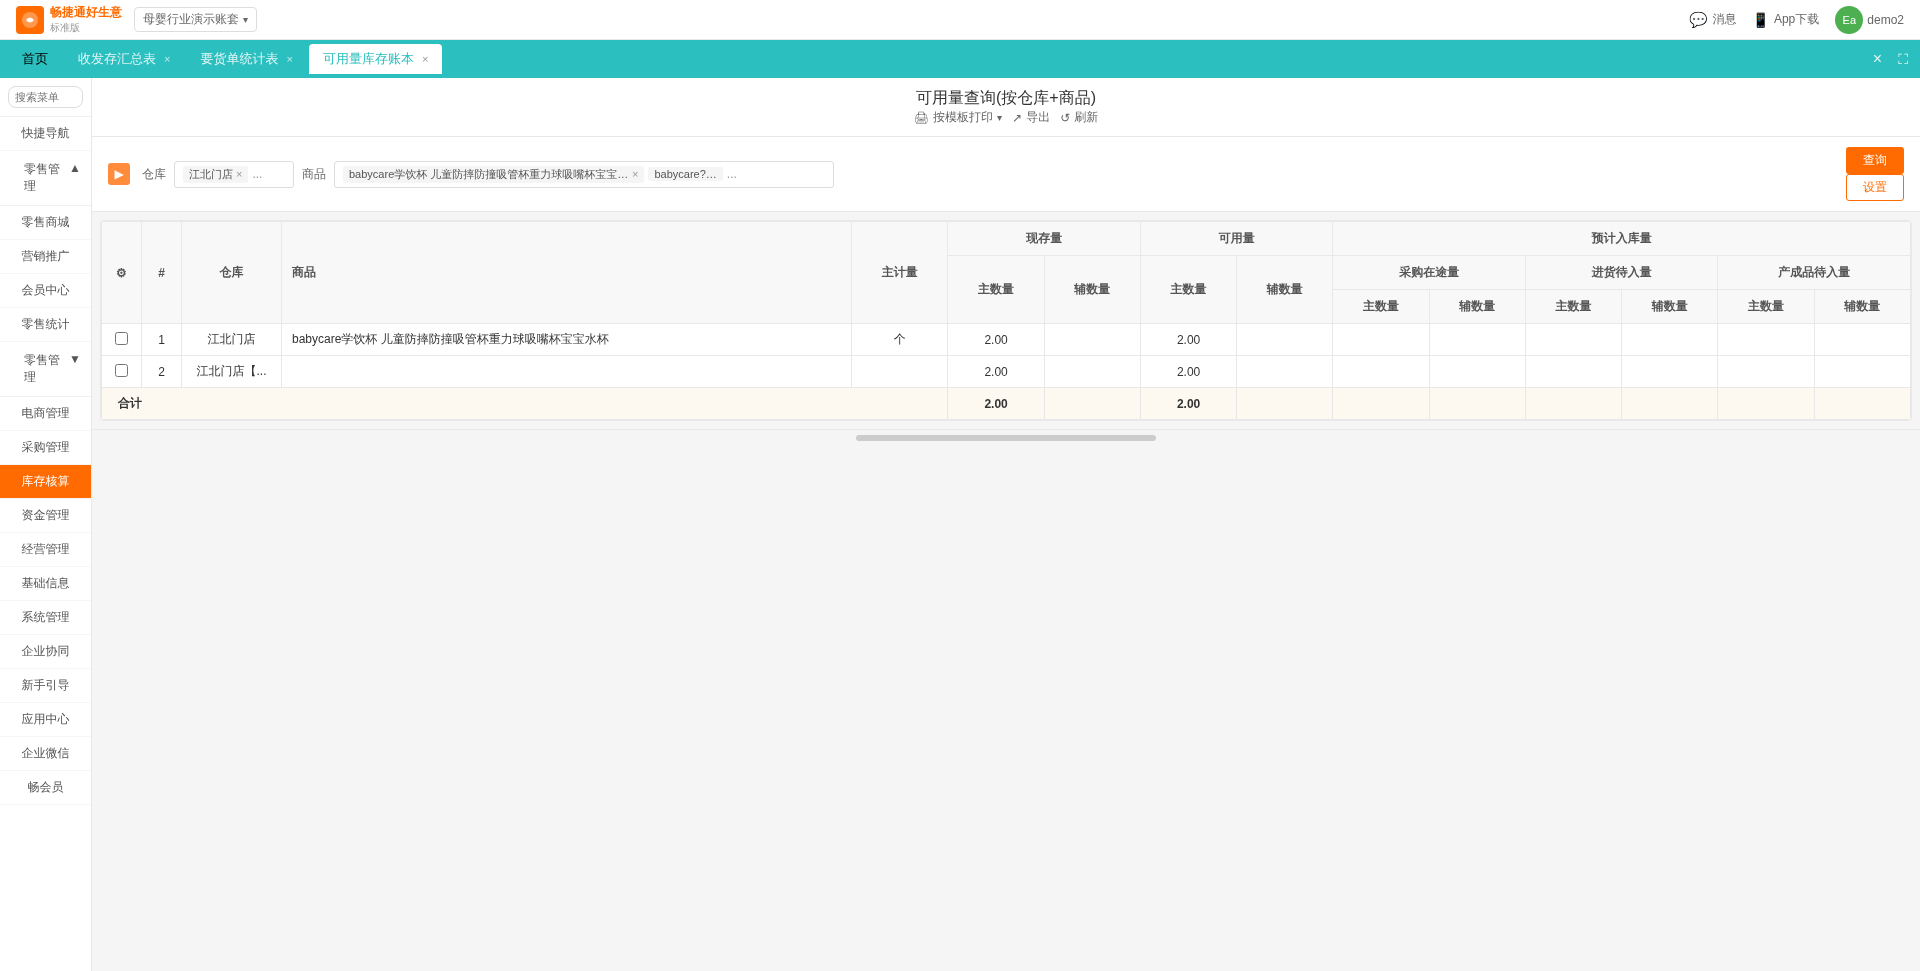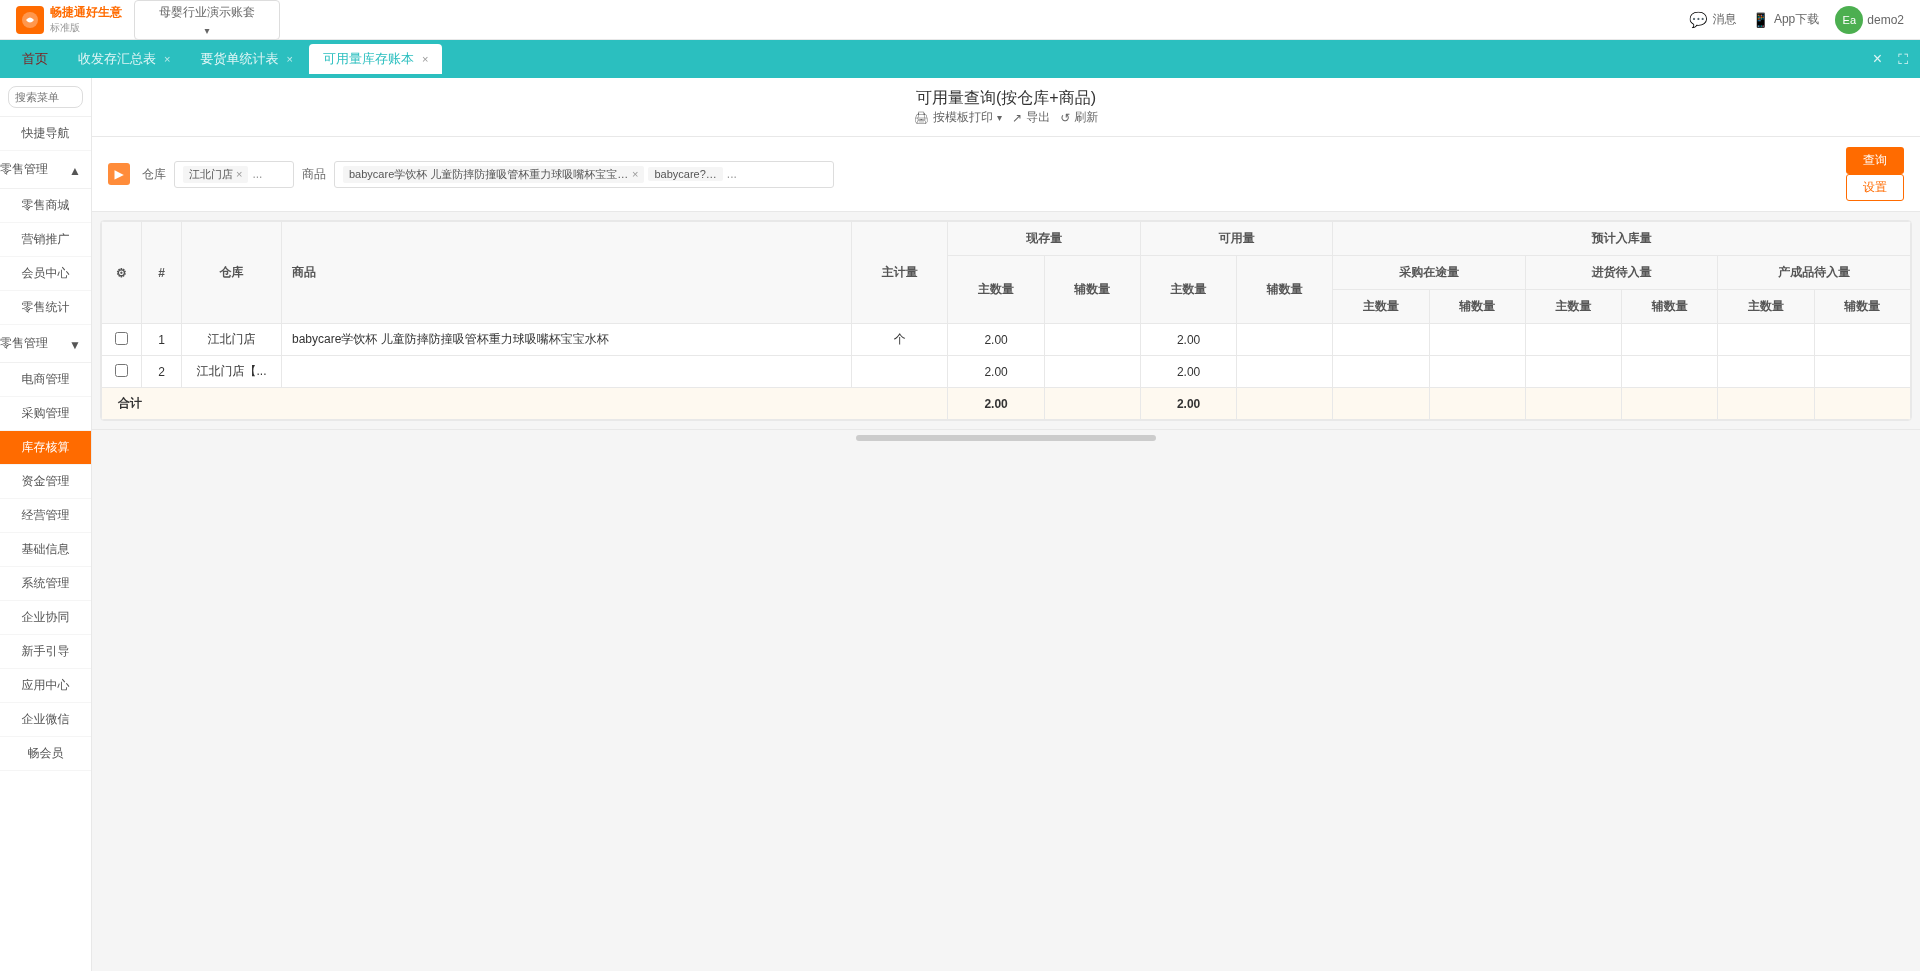--- a/index.html
+++ b/index.html
@@ -9,58 +9,58 @@
     .top-bar {
       display: flex; align-items: center; justify-content: space-between;
       background: #fff; height: 40px; padding: 0 16px;
       border-bottom: 1px solid #e8e8e8; position: relative;
     }
     .top-bar-left { display: flex; align-items: center; gap: 12px; }
     .logo-area { display: flex; align-items: center; gap: 6px; }
     .logo-icon { width: 28px; height: 28px; background: #ff6b00; border-radius: 4px; display: flex; align-items: center; justify-content: center; color: white; font-size: 10px; font-weight: bold; }
     .industry-selector {
       display: flex; align-items: center; gap: 4px;
-      border: 1px solid #ddd; border-radius: 4px; padding: 3px 24px;
-      cursor: pointer; font-size: 12px; color: #666; flex-direction: column;
+      border: 1px solid #ddd; border-radius: 4px; padding: 3px 8px;
+      cursor: pointer; font-size: 12px; color: #666;
     }
     .top-bar-right { display: flex; align-items: center; gap: 16px; }
     .top-right-item { display: flex; align-items: center; gap: 4px; cursor: pointer; color: #666; font-size: 12px; }
     .avatar { width: 28px; height: 28px; border-radius: 50%; background: #4CAF50; display: flex; align-items: center; justify-content: center; color: white; font-size: 11px; }
 
     
     .nav-tabs {
       display: flex; align-items: center;
       background: #2bbfbf; height: 38px; padding: 0 8px;
     }
     .nav-tab {
       display: flex; align-items: center; gap: 6px;
       padding: 6px 14px; cursor: pointer;
       color: rgba(255,255,255,0.85); font-size: 13px;
       border-radius: 4px 4px 0 0;
       margin-right: 2px;
     }
     .nav-tab.active { background: #fff; color: #2bbfbf; font-weight: 400; }
-    .nav-tab.home { background: transparent; color: #7f1d1d; }
+    .nav-tab.home { background: transparent; color: #000000; }
     .nav-tab .close-btn { font-size: 11px; color: rgba(255,255,255,0.7); margin-left: 2px; }
     .nav-tab.active .close-btn { color: #999; }
     .nav-tabs-end { margin-left: auto; display: flex; align-items: center; gap: 8px; }
     .nav-end-btn { color: rgba(255,255,255,0.85); cursor: pointer; font-size: 16px; padding: 2px 4px; }
 
     
     .main-layout { display: flex; height: calc(100vh - 78px); }
 
     
     .sidebar {
       width: 92px; background: #fff;
       border-right: 1px solid #e8e8e8;
       overflow-y: auto; flex-shrink: 0;
     }
     .sidebar-section {
-      display: flex; align-items: flex-end; justify-content: space-between;
-      padding: 10px 10px 10px 0; cursor: pointer;
+      display: flex; align-items: flex-start; justify-content: space-between;
+      padding: 10px 10px 10px 24px; cursor: pointer;
       font-size: 12px; color: #555; border-bottom: 1px solid #f0f0f0;
     }
     .sidebar-search {
       padding: 8px; border-bottom: 1px solid #f0f0f0;
     }
     .sidebar-search input {
       width: 100%; border: 1px solid #ddd; border-radius: 8px;
       padding: 4px 6px; font-size: 11px; outline: none;
     }
     .sidebar-nav-item {

